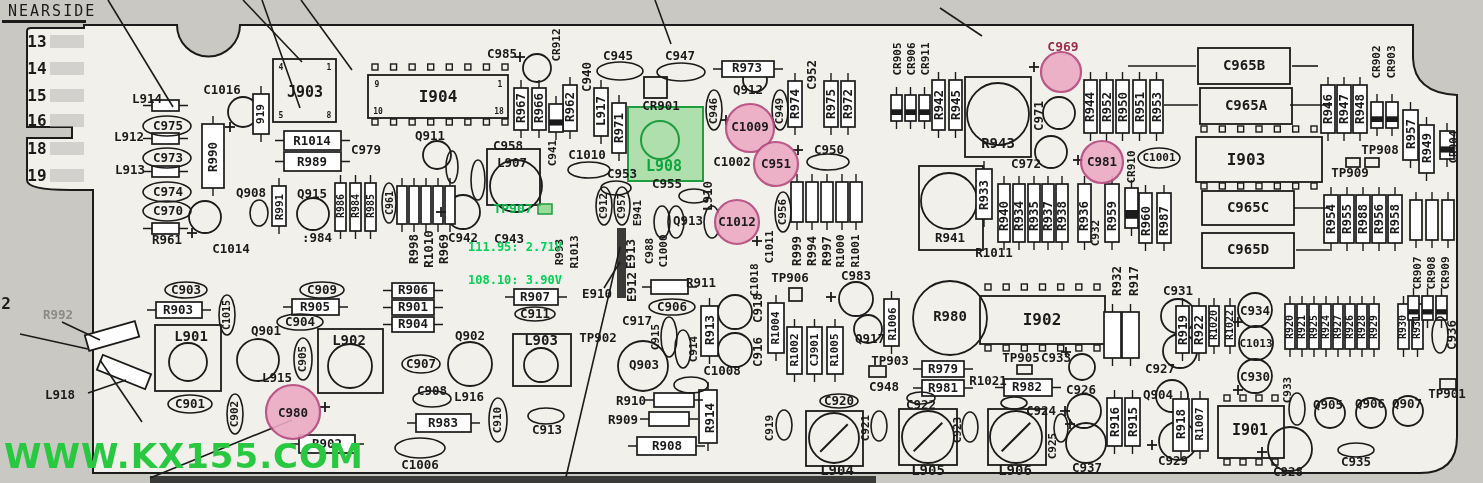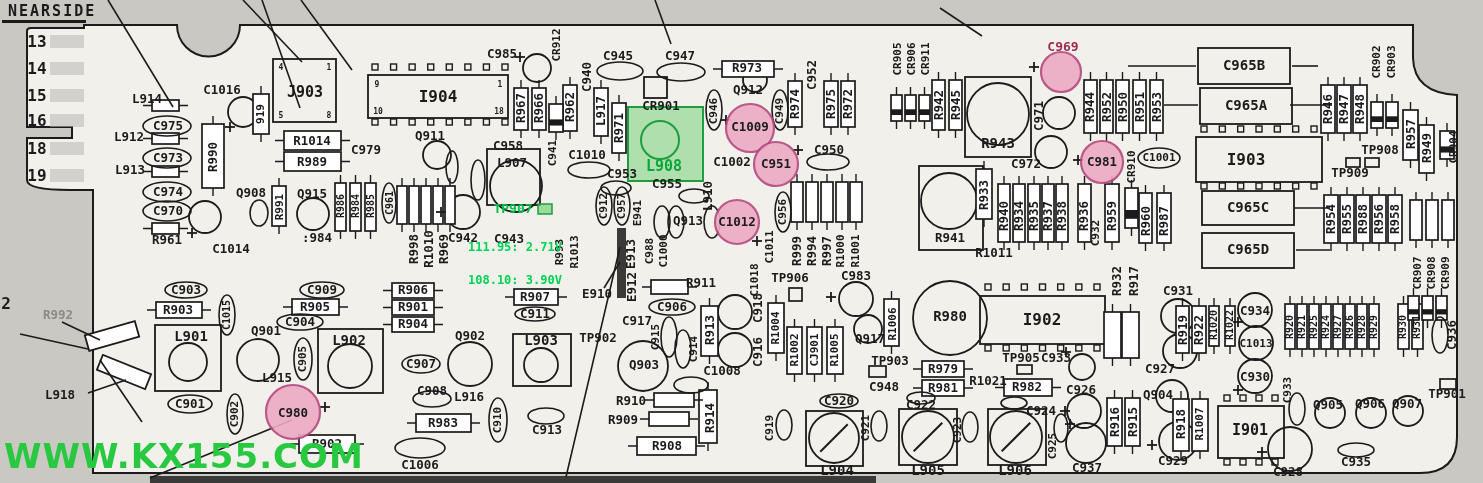--- a/index.html
+++ b/index.html
@@ -1,20 +1,20 @@
 <!DOCTYPE html>
 <html><head>
 <meta charset="utf-8">
 <style>
   html,body{margin:0;padding:0;background:#c9c8c3;}
   #stage{position:relative;width:1483px;height:483px;overflow:hidden;
     background:#c9c8c3;font-family:"DejaVu Sans Mono","Liberation Mono",monospace;}
   #pcb{position:absolute;left:0;top:0;}
   .overlay{position:absolute;white-space:nowrap;pointer-events:none;}
-  #nearside{left:8px;top:2px;font-size:15px;font-weight:bold;letter-spacing:2px;color:#1b1b1b;}
+  #nearside{left:8px;top:2px;font-size:15px;font-weight:normal;letter-spacing:2px;color:#1b1b1b;}
   #nearside-rule{position:absolute;left:2px;top:20px;width:84px;height:3px;background:#1b1b1b;}
   #watermark{left:4px;top:436px;font-size:34px;font-weight:bold;color:#28c840;
     font-family:"DejaVu Sans","Liberation Sans",sans-serif;letter-spacing:1px;text-align:right;}
   .green-note{left:468px;font-size:12px;font-weight:bold;color:#00d455;}
   #note1{top:240px;}
   #note2{top:273px;}
   svg text{font-family:"DejaVu Sans Mono","Liberation Mono",monospace;font-weight:bold;}
 </style>
 </head>
 <body>

